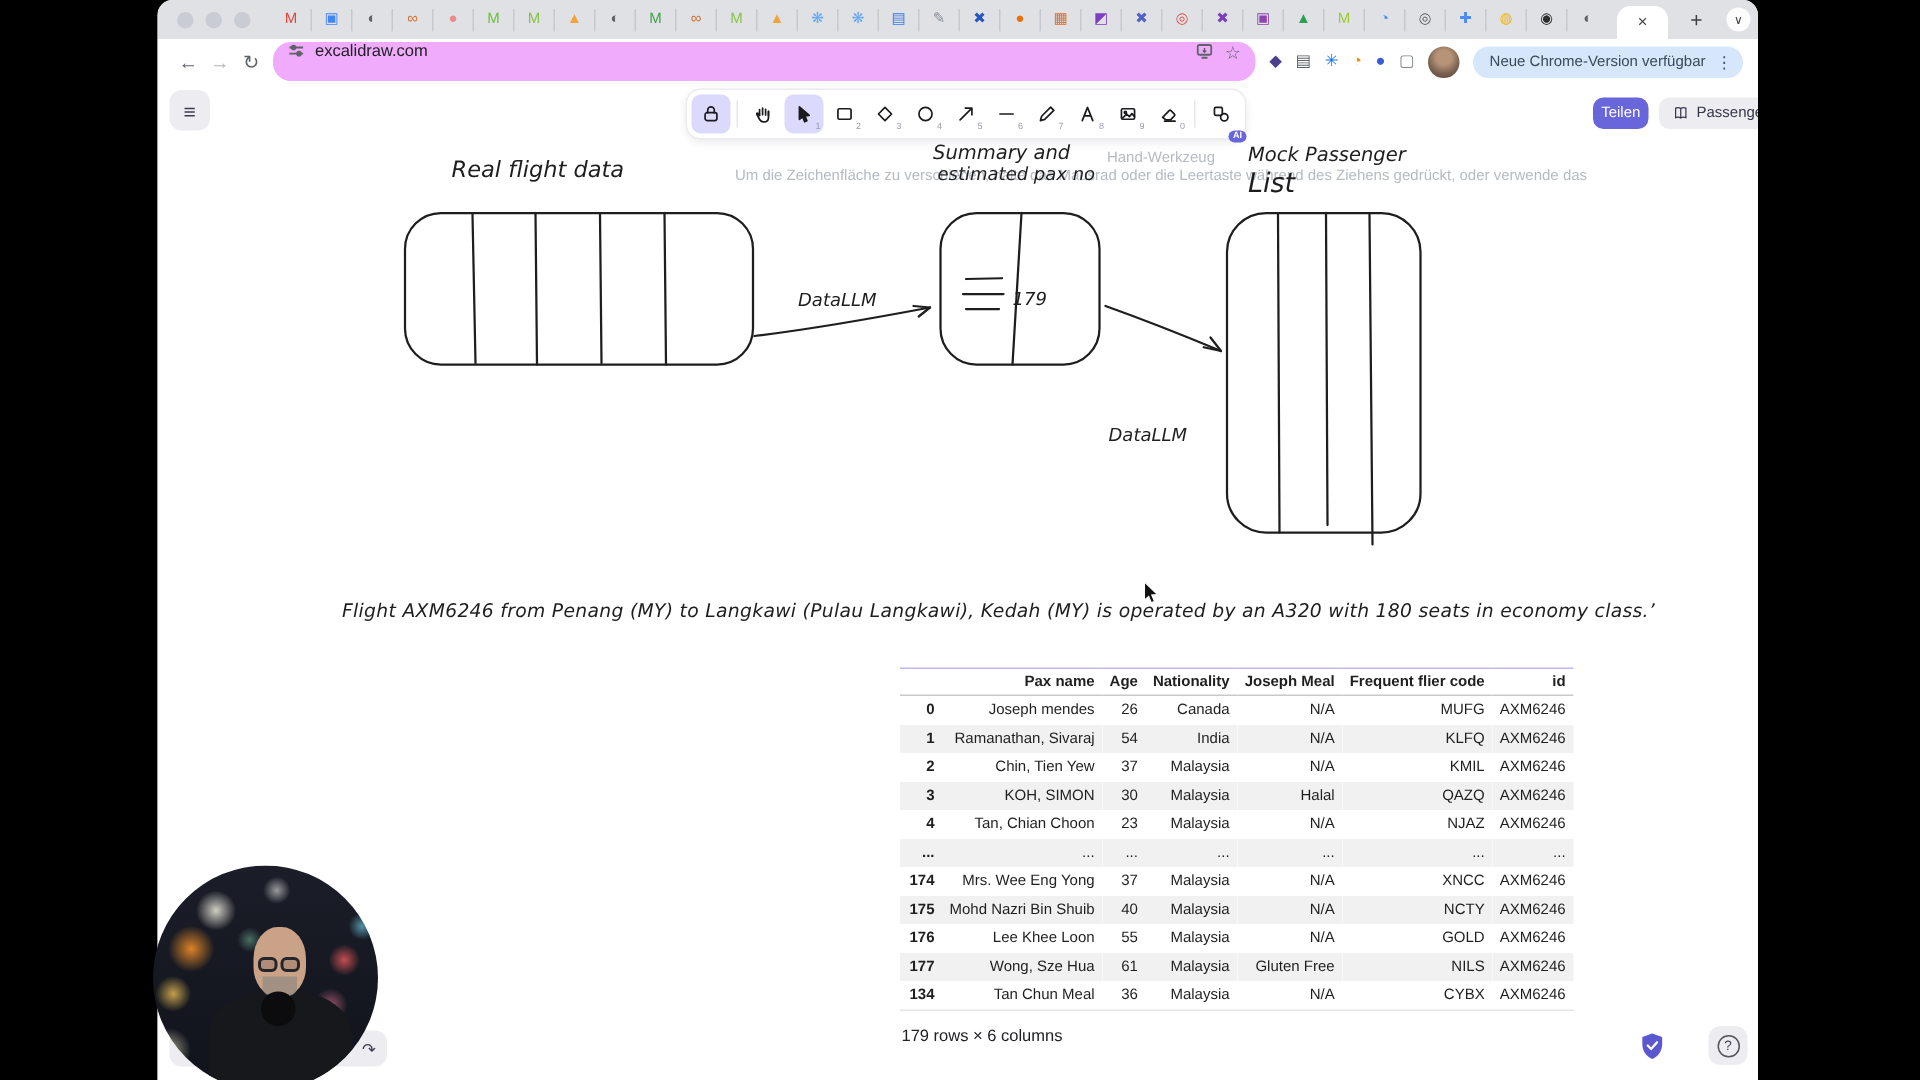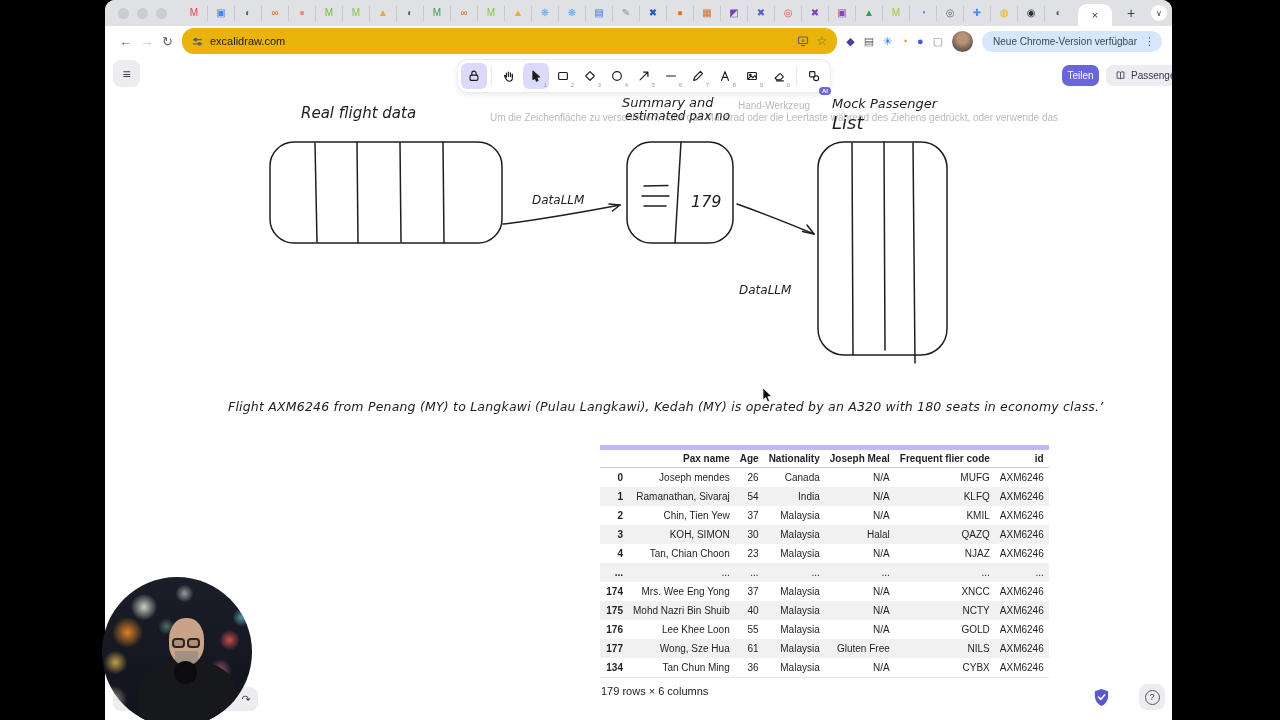--- a/index.html
+++ b/index.html
@@ -16,21 +16,21 @@
   .ptab{width:27px;height:15px;display:flex;align-items:center;justify-content:center;font-size:10px;line-height:1;border-right:1px solid #c6c9cf}
   .ptab:last-child{border-right:none}
   .atab{position:absolute;left:973px;top:4px;width:34px;height:22px;background:#fff;border-radius:9px 9px 0 0;display:flex;align-items:center;justify-content:center;font-size:11px;color:#3c4043}
   .newtab{position:absolute;left:1016px;top:3px;width:20px;height:20px;display:flex;align-items:center;justify-content:center;font-size:14px;color:#3c4043}
   .chev{position:absolute;left:1046px;top:5px;width:16px;height:16px;background:#fdfdfd;border-radius:50%;display:flex;align-items:center;justify-content:center;font-size:8px;color:#3c4043}
 
   
   .nav{height:30px;background:#fff;display:flex;align-items:center;padding:0 10px}
   .nbtn{width:21px;text-align:center;font-size:13px;color:#5f6368;flex:0 0 auto}
   .nbtn.dis{color:#b4b7bb}
-  .omni{width:662px;height:26px;background:#eab308;border-radius:12px;display:flex;align-items:center;padding:0 10px;margin-left:4px;font-size:11px;color:#202124;gap:7px}
+  .omni{width:662px;height:26px;background:#f0abfc;border-radius:12px;display:flex;align-items:flex-start;padding:0 10px;margin-left:4px;font-size:11px;color:#202124;gap:7px}
   .omni .url{flex:0 1 auto}
   .omni .sp{flex:1}
   .oicon{color:#5f6368;font-size:12px;display:flex;align-items:center}
   .ext{display:flex;gap:9px;margin-left:9px;font-size:11px;align-items:center}
   .ext span{line-height:1}
   .avatar{width:21px;height:21px;border-radius:50%;margin-left:9px;background:radial-gradient(circle at 50% 35%,#b79478 28%,#7a6252 62%,#4e4038 100%);flex:0 0 auto}
   .chip{margin-left:9px;height:21px;background:#d6e6fb;border-radius:11px;display:flex;align-items:center;gap:7px;padding:0 7px 0 11px;font-size:10px;color:#3b4a59;white-space:nowrap}
   .chip .dots{font-size:11px;color:#44546a}
 
   
@@ -52,27 +52,27 @@
   .draw path,.draw rect,.draw line{stroke:#1e1e1e;stroke-width:1.5;fill:none;stroke-linecap:round;stroke-linejoin:round}
 
   .hand{position:absolute;font-family:"DejaVu Sans",sans-serif;font-style:italic;color:#1e1e1e;z-index:3;white-space:nowrap}
   .lbl-real{left:196px;top:48px;font-size:15px}
   .lbl-sum1{left:517px;top:39px;font-size:13px}
   .lbl-sum2{left:520px;top:53px;font-size:12px}
   .lbl-mock1{left:727px;top:40px;font-size:13px}
   .lbl-mock2{left:727px;top:56px;font-size:18px}
   .lbl-dll1{left:427px;top:137px;font-size:12px}
   .lbl-dll2{left:634px;top:227px;font-size:12px}
-  .lbl-179{left:586px;top:136px;font-size:16px}
+  .lbl-179{left:570px;top:136px;font-size:12px}
   .lbl-sentence{left:123px;top:343px;font-size:12.5px;letter-spacing:.2px}
 
   
   .dftable{position:absolute;left:495px;top:389px;z-index:3;border-collapse:collapse;table-layout:fixed;font-family:"Liberation Sans",sans-serif;font-size:10px;color:#1f1f1f}
   .dftable th,.dftable td{padding:4px 5px;text-align:right;white-space:nowrap;overflow:hidden}
-  .dftable thead th{font-weight:bold;padding:3px 5px;border-bottom:1px solid #c9c9c9;border-top:5px solid #c4b5fd}
+  .dftable thead th{font-weight:bold;padding:3px 5px;border-bottom:1px solid #c9c9c9;border-top:1px solid #c4b5fd}
   .dftable tbody th{font-weight:bold}
   .dftable tbody tr:nth-child(even){background:#f1f1f1}
   .dftable tbody tr:last-child th,.dftable tbody tr:last-child td{border-bottom:1px solid #e6e6e6}
   .tfoot{position:absolute;left:496px;top:629px;font-size:11px;color:#202124;z-index:3}
 
   
   .zoompill{position:absolute;left:8px;top:631px;width:93px;height:24px;background:#ececf1;border-radius:8px;display:flex;align-items:center;padding:0 9px;font-size:12px;color:#3d3d4e;z-index:4}
   .histpill{position:absolute;left:105px;top:631px;width:48px;height:24px;background:#ececf1;border-radius:8px;display:flex;align-items:center;justify-content:space-around;font-size:11px;color:#3d3d4e;z-index:4}
   .shield{position:absolute;left:988px;top:632px;z-index:4}
   .help{position:absolute;left:1034px;top:628px;width:26px;height:26px;background:#ececf1;border-radius:8px;display:flex;align-items:center;justify-content:center;z-index:4}
@@ -521,21 +521,21 @@
             <td>Wong, Sze Hua</td>
             <td>61</td>
             <td>Malaysia</td>
             <td>Gluten Free</td>
             <td>NILS</td>
             <td>AXM6246</td>
           </tr>
 
           <tr>
             <th>134</th>
-            <td>Tan Chun Ming</td>
+            <td>Tan Chun Meal</td>
             <td>36</td>
             <td>Malaysia</td>
             <td>N/A</td>
             <td>CYBX</td>
             <td>AXM6246</td>
           </tr>
         </tbody>
     </table>
     <div class="tfoot">179 rows × 6 columns</div>
 

